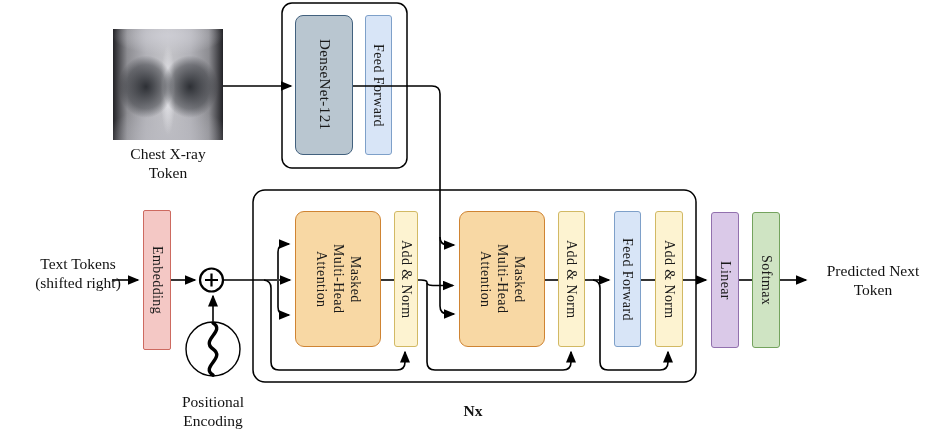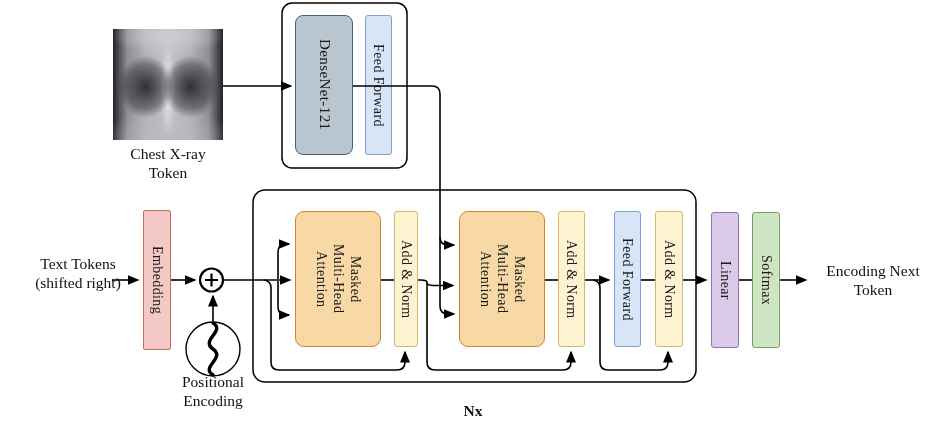--- a/index.html
+++ b/index.html
@@ -47,21 +47,21 @@
     <span class="vtext">Feed Forward</span>
   </div>
 
   <div class="lbl" style="left:6px;top:254px;width:106px;margin-left:19px;">Text Tokens
 (shifted right)</div>
 
   <div class="block c-pink" style="left:143px;top:210px;width:28px;height:140px;">
     <span class="vtext">Embedding</span>
   </div>
 
-  <div class="lbl" style="left:153px;top:372px;width:120px;">Positional
+  <div class="lbl" style="left:153px;top:392px;width:120px;">Positional
 Encoding</div>
 
   <div class="block c-orange" style="left:295px;top:211px;width:86px;height:136px;">
     <span class="vtext">Masked
 Multi-Head
 Attention</span>
   </div>
   <div class="block c-yellow" style="left:394px;top:211px;width:24px;height:136px;">
     <span class="vtext">Add &amp; Norm</span>
   </div>
@@ -80,21 +80,21 @@
     <span class="vtext">Add &amp; Norm</span>
   </div>
 
   <div class="block c-purple" style="left:711px;top:212px;width:28px;height:136px;">
     <span class="vtext">Linear</span>
   </div>
   <div class="block c-green" style="left:752px;top:212px;width:28px;height:136px;">
     <span class="vtext">Softmax</span>
   </div>
 
-  <div class="lbl" style="left:817px;top:261px;width:112px;">Encoding Next
+  <div class="lbl" style="left:817px;top:261px;width:112px;">Predicted Next
 Token</div>
 
   <div class="lbl" style="left:443px;top:401px;width:60px;font-weight:bold;">Nx</div>
 
   <svg id="connectors" viewBox="0 0 929 432">
     <defs>
       <marker id="ah" markerUnits="userSpaceOnUse" markerWidth="12" markerHeight="10" refX="10.5" refY="5" orient="auto">
         <path d="M0,0 L12,5 L0,10 z" fill="#000"></path>
       </marker>
     </defs>

